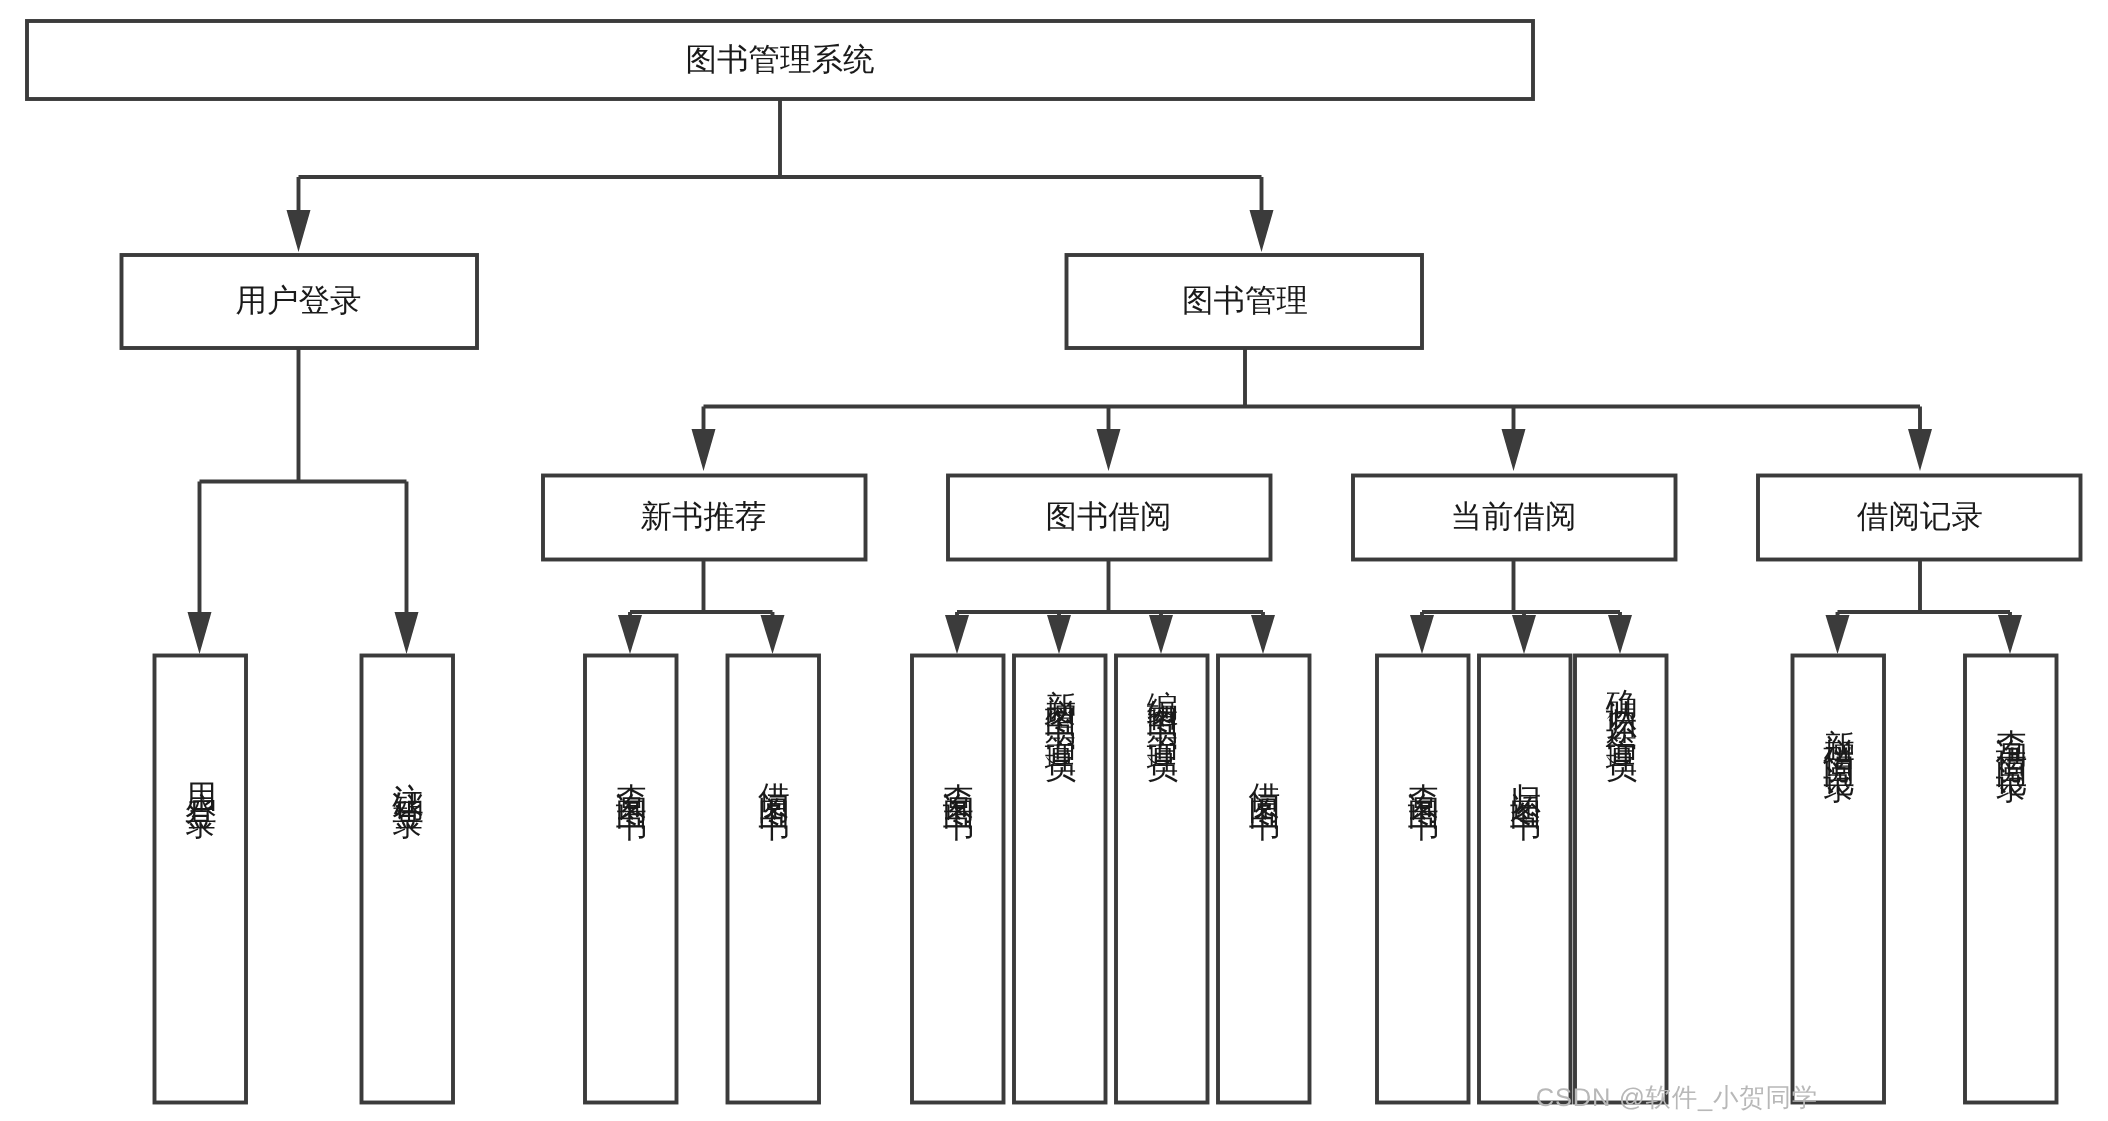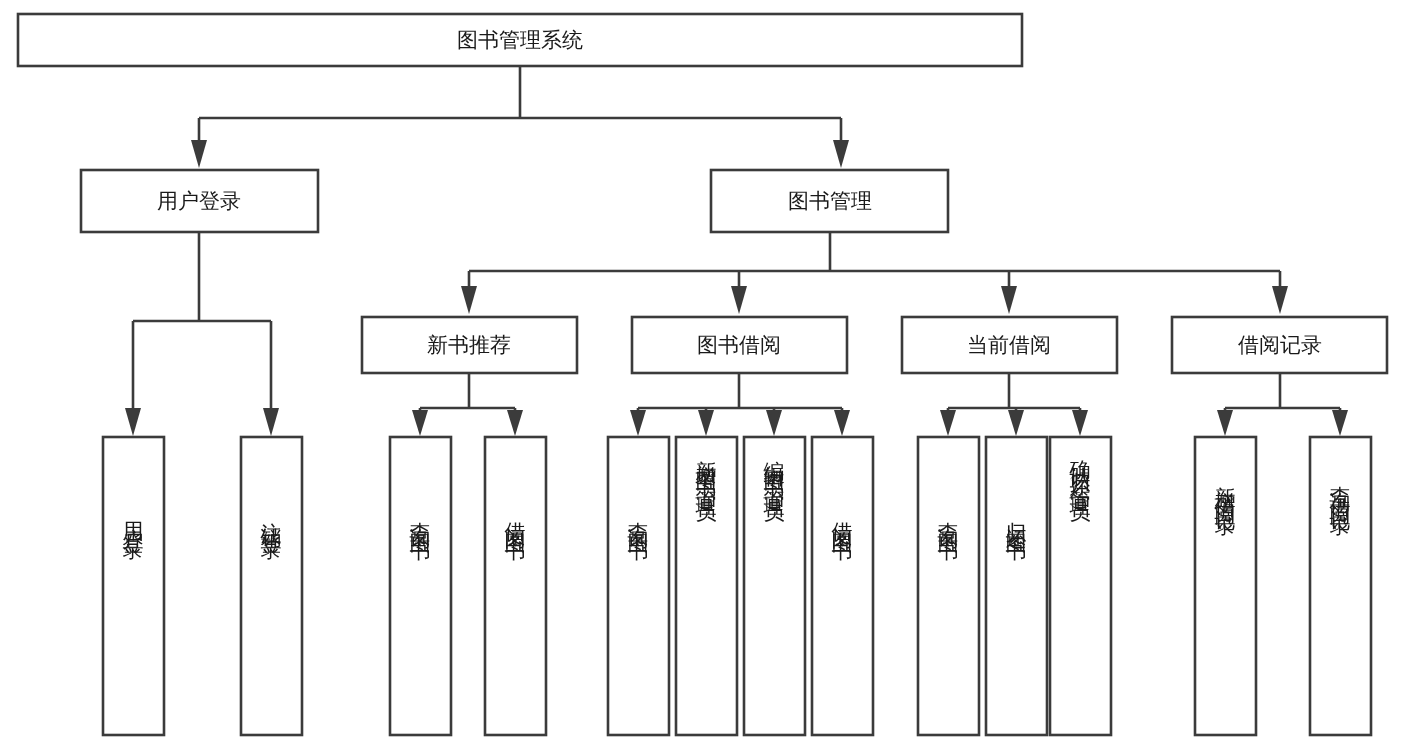--- a/index.html
+++ b/index.html
@@ -260,14 +260,15 @@
   </div>
 
   <div class="leaf-label-wrap" style="left:1195px; top:437px; width:61px; height:298px;">
     <span class="leaf-label" style="margin-top:32px;">新增借阅记录</span>
   </div>
 
   <div class="leaf-label-wrap" style="left:1310px; top:437px; width:61px; height:298px;">
     <span class="leaf-label" style="margin-top:32px;">查询借阅记录</span>
   </div>
 
+  <div id="watermark">CSDN @软件_小贺同学</div>
 
 </div>
 
 </body></html>

